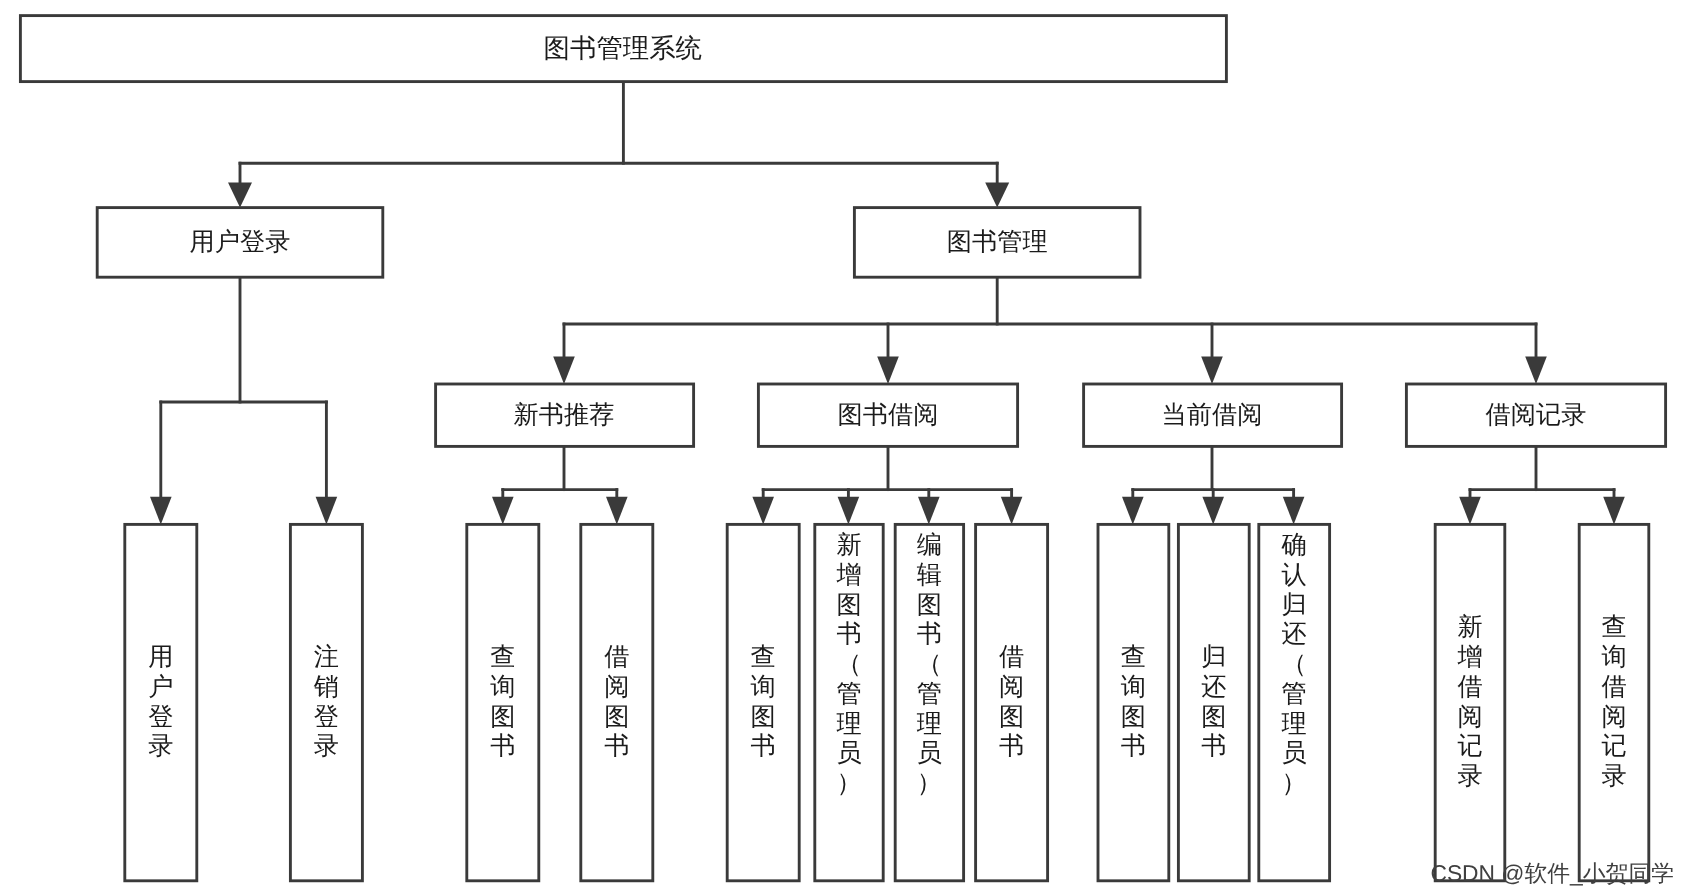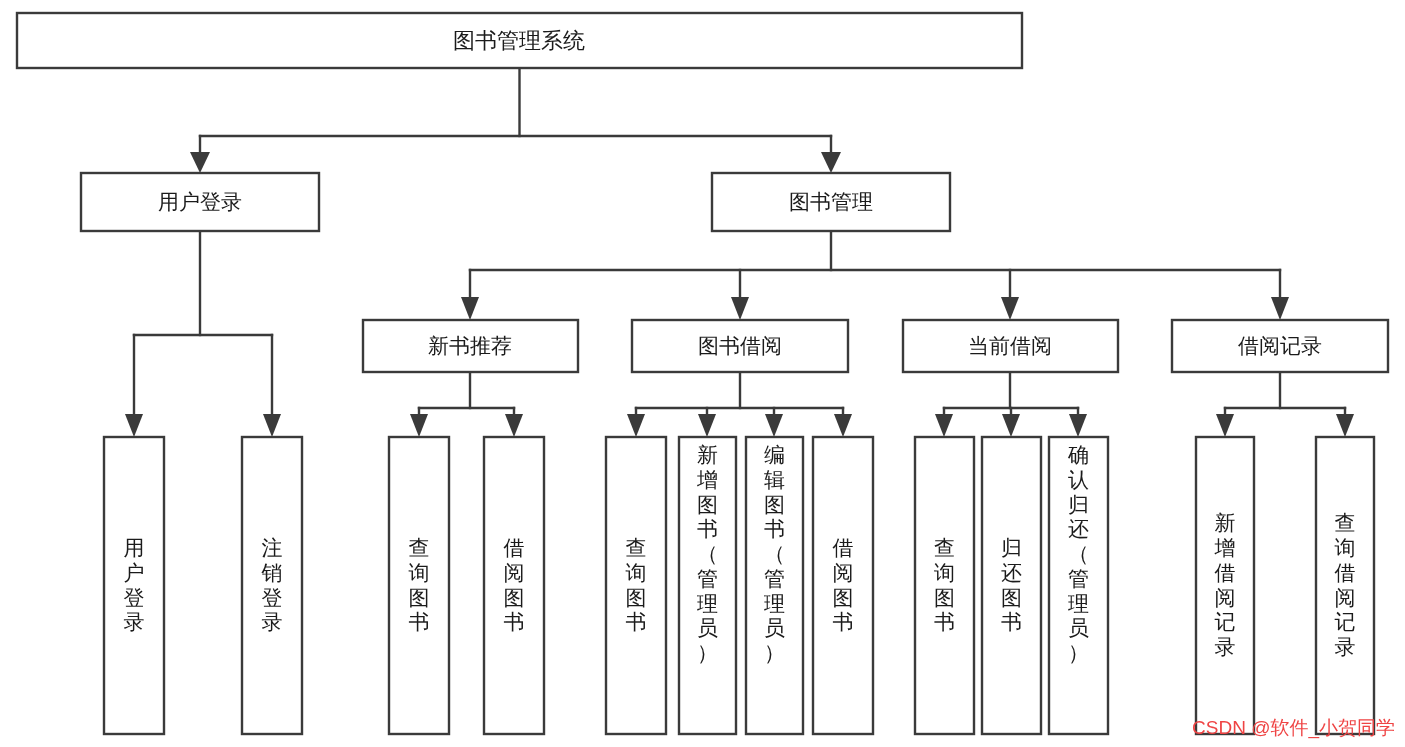--- a/index.html
+++ b/index.html
@@ -71,21 +71,21 @@
   }
   .leaf-label span {
     display: block;
   }
   .watermark {
     position: absolute;
     right: 10px;
     bottom: 6px;
     font-family: "Liberation Sans", "DejaVu Sans", sans-serif;
     font-size: 19px;
-    color: #ef4444;
+    color: #404040;
     white-space: nowrap;
     pointer-events: none;
   }
 </style>
 </head>
 <body>
 
 <div id="diagram-root">
 
   <svg id="diagram-svg" viewBox="0 0 1405 747">

